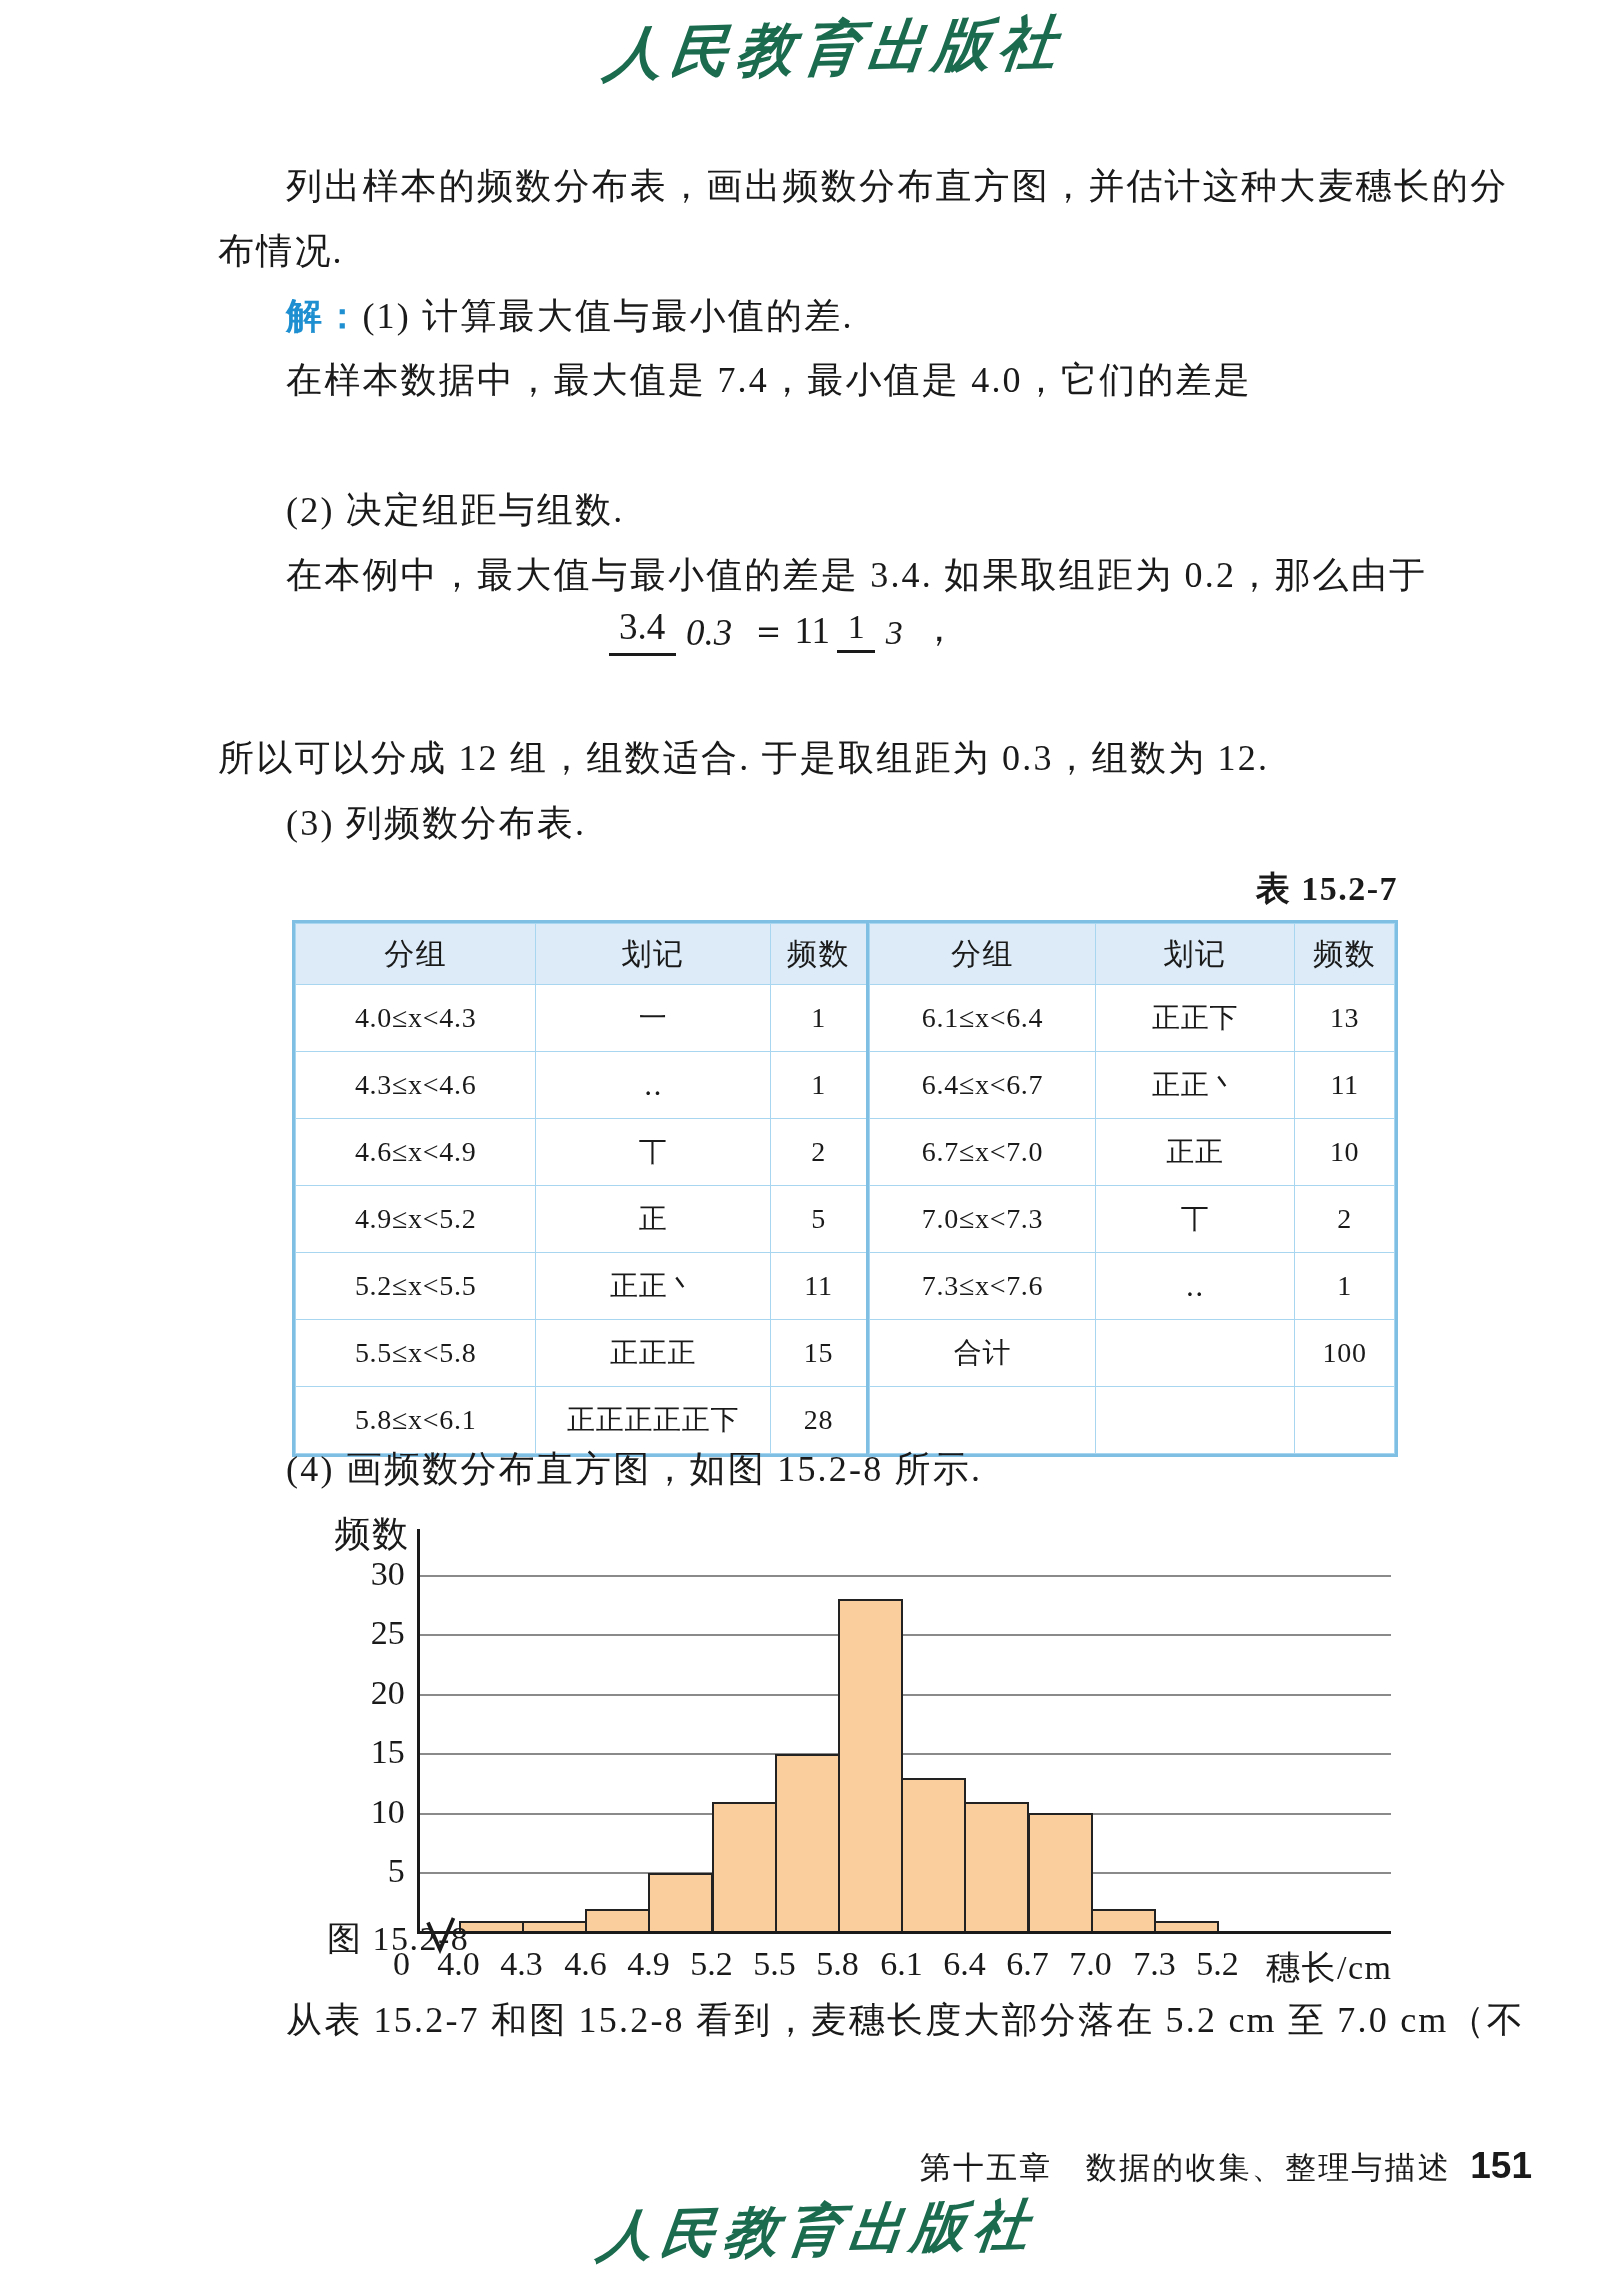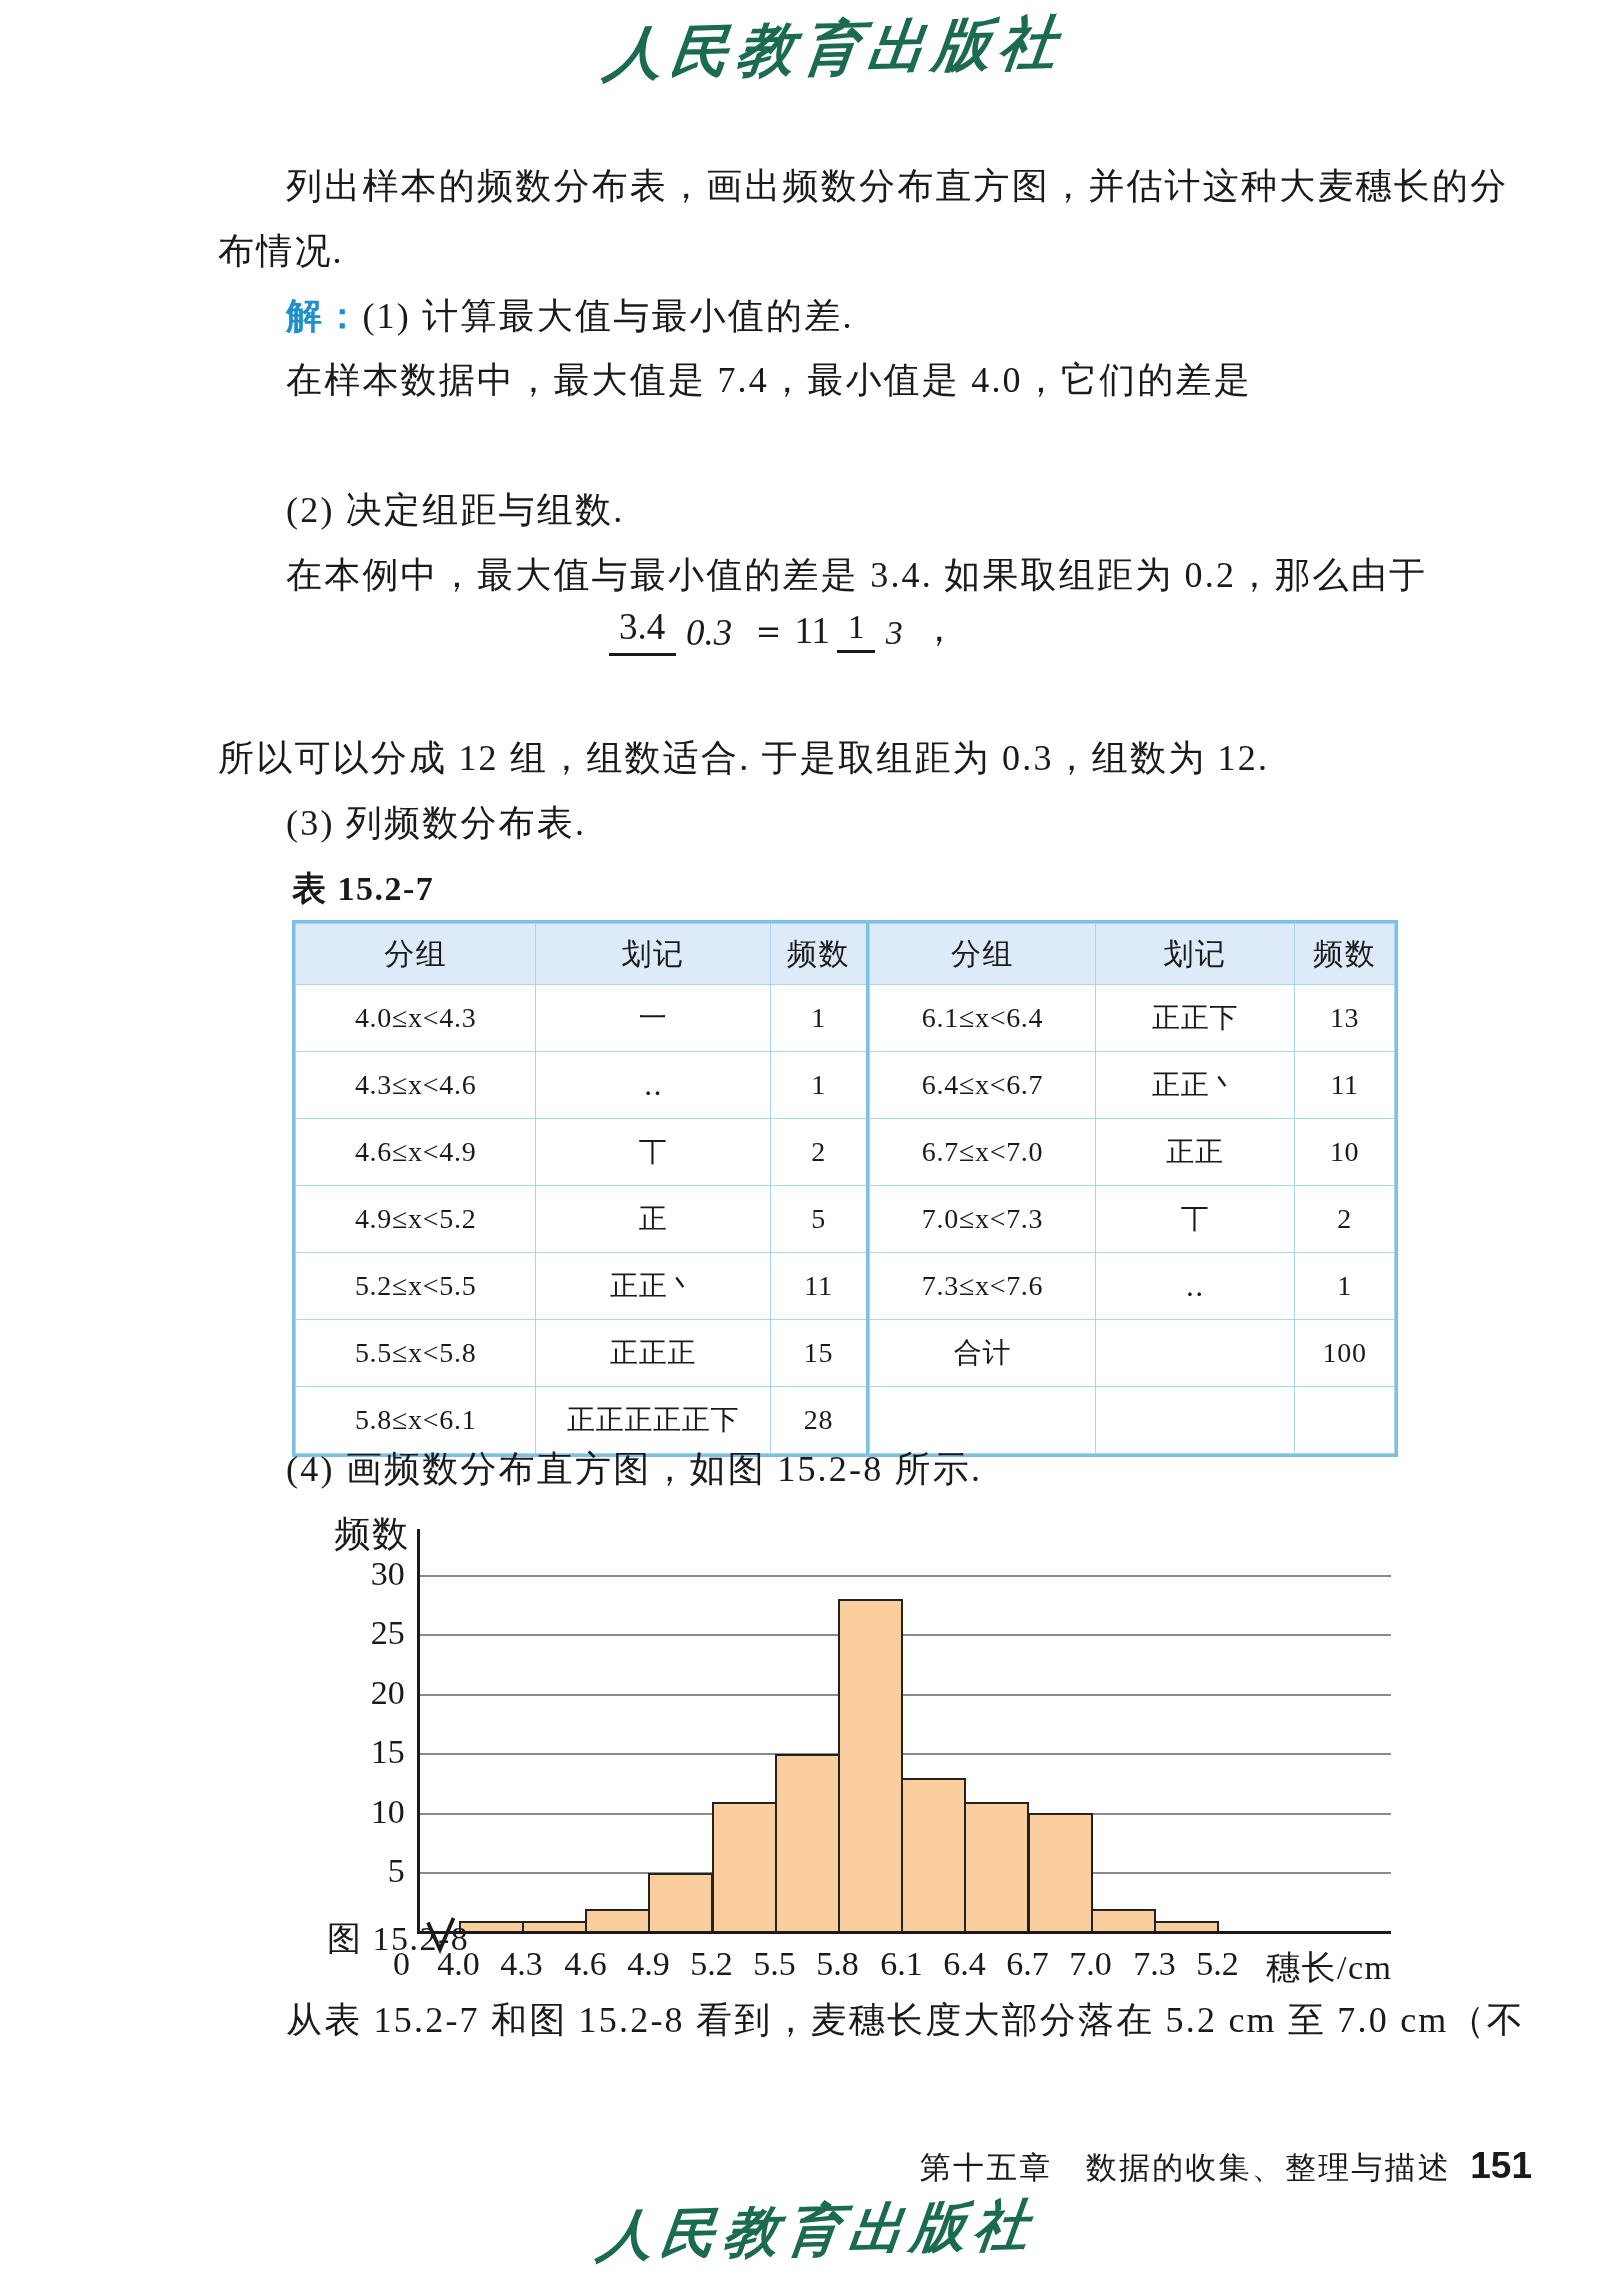--- a/index.html
+++ b/index.html
@@ -94,21 +94,21 @@
         <span class="num">1</span>
         <span class="den">3</span>
       </span>
       <span class="frac-comma">，</span>
     </div>
   </div>
 
   <div class="abs bodyline" style="left:218px;top:736px;">所以可以分成 12 组，组数适合. 于是取组距为 0.3，组数为 12.</div>
   <div class="abs bodyline" style="left:286px;top:801px;">(3) 列频数分布表.</div>
 
-  <div class="abs caption bold" style="left:292px;top:866px;width:1106px;text-align:left;">表 15.2-7</div>
+  <div class="abs caption bold" style="left:292px;top:866px;width:1106px;text-align:right;">表 15.2-7</div>
 
   <div class="abs tblwrap" style="left:292px;top:920px;width:1106px;" id="freq-table-wrap">
       <table class="freq-table left">
         <colgroup>
           <col style="width: 42%;">
           <col style="width: 41%;">
           <col style="width: 17%;">
         </colgroup>
         <thead>
           <tr>

